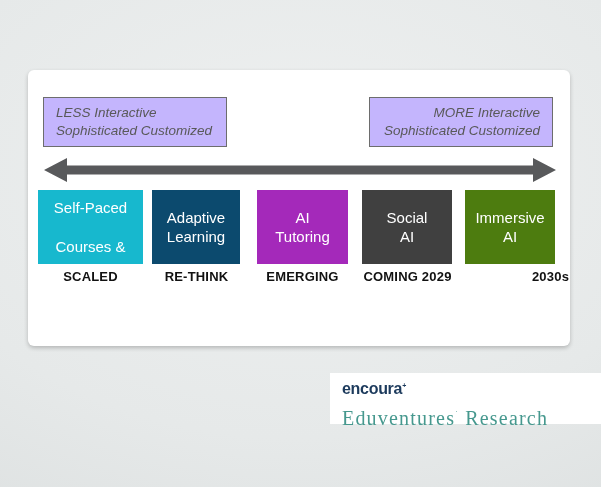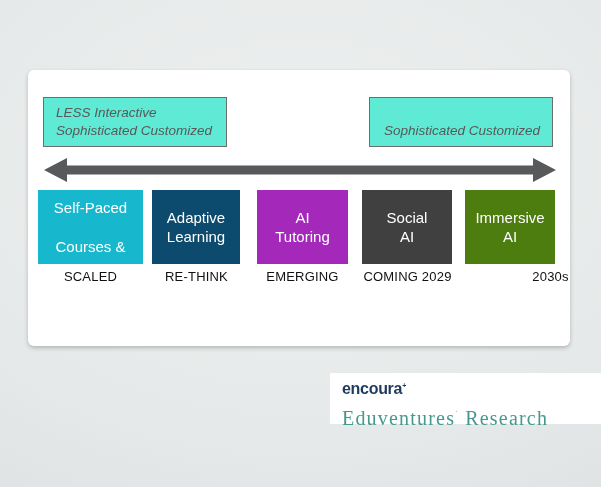--- a/index.html
+++ b/index.html
@@ -33,21 +33,21 @@
     background: #ffffff;
     border-radius: 6px;
     box-shadow: 0 2px 4px rgba(0,0,0,0.22);
   }
   .scale-box {
     position: absolute;
     top: 27px;
     height: 50px;
     width: 184px;
     border: 1px solid #6d6d6d;
-    background: #5eead4;
+    background: #c4b5fd;
     font-style: italic;
     font-size: 13.5px;
     line-height: 18px;
     color: #595959;
     padding: 6px 12px 0 12px;
   }
   .scale-box.left  { left: 15px;  text-align: left; }
   .scale-box.right { left: 341px; text-align: right; }
   .arrow-wrap {
     position: absolute;
@@ -73,21 +73,21 @@
   .b1 { left: 124px; width: 88px; }
   .b2 { left: 229px; width: 91px; }
   .b3 { left: 334px; width: 90px; }
   .b4 { left: 437px; width: 90px; }
   .stage-status {
     position: absolute;
     top: 199px;
     width: 121px;
     text-align: center;
     font-size: 13px;
-    font-weight: normal;
+    font-weight: bold;
     color: #111111;
     letter-spacing: 0.2px;
   }
   .s0 { left: 2px; }
   .s1 { left: 108px; }
   .s2 { left: 214px; }
   .s3 { left: 319px; }
   .s4 { left: 422px; margin-left: 40px; }
   .brand-panel {
     position: absolute;
@@ -127,21 +127,21 @@
 
 
   <div class="card">
 
     <div class="scale-box left">
       <span>LESS Interactive</span><br>
       <span>Sophisticated Customized</span>
     </div>
 
     <div class="scale-box right">
-      <br>
+      <span>MORE Interactive</span><br>
       <span>Sophisticated Customized</span>
     </div>
 
     <div class="arrow-wrap">
       <svg width="512" height="30" viewBox="0 0 512 30">
         <polygon points="0,15 23,3 23,10.5 489,10.5 489,3 512,15 489,27 489,19.5 23,19.5 23,27" fill="#58595B"></polygon>
       </svg>
     </div>
 
     <div class="stage-box b0" style="background-color: rgb(23, 184, 206);">

